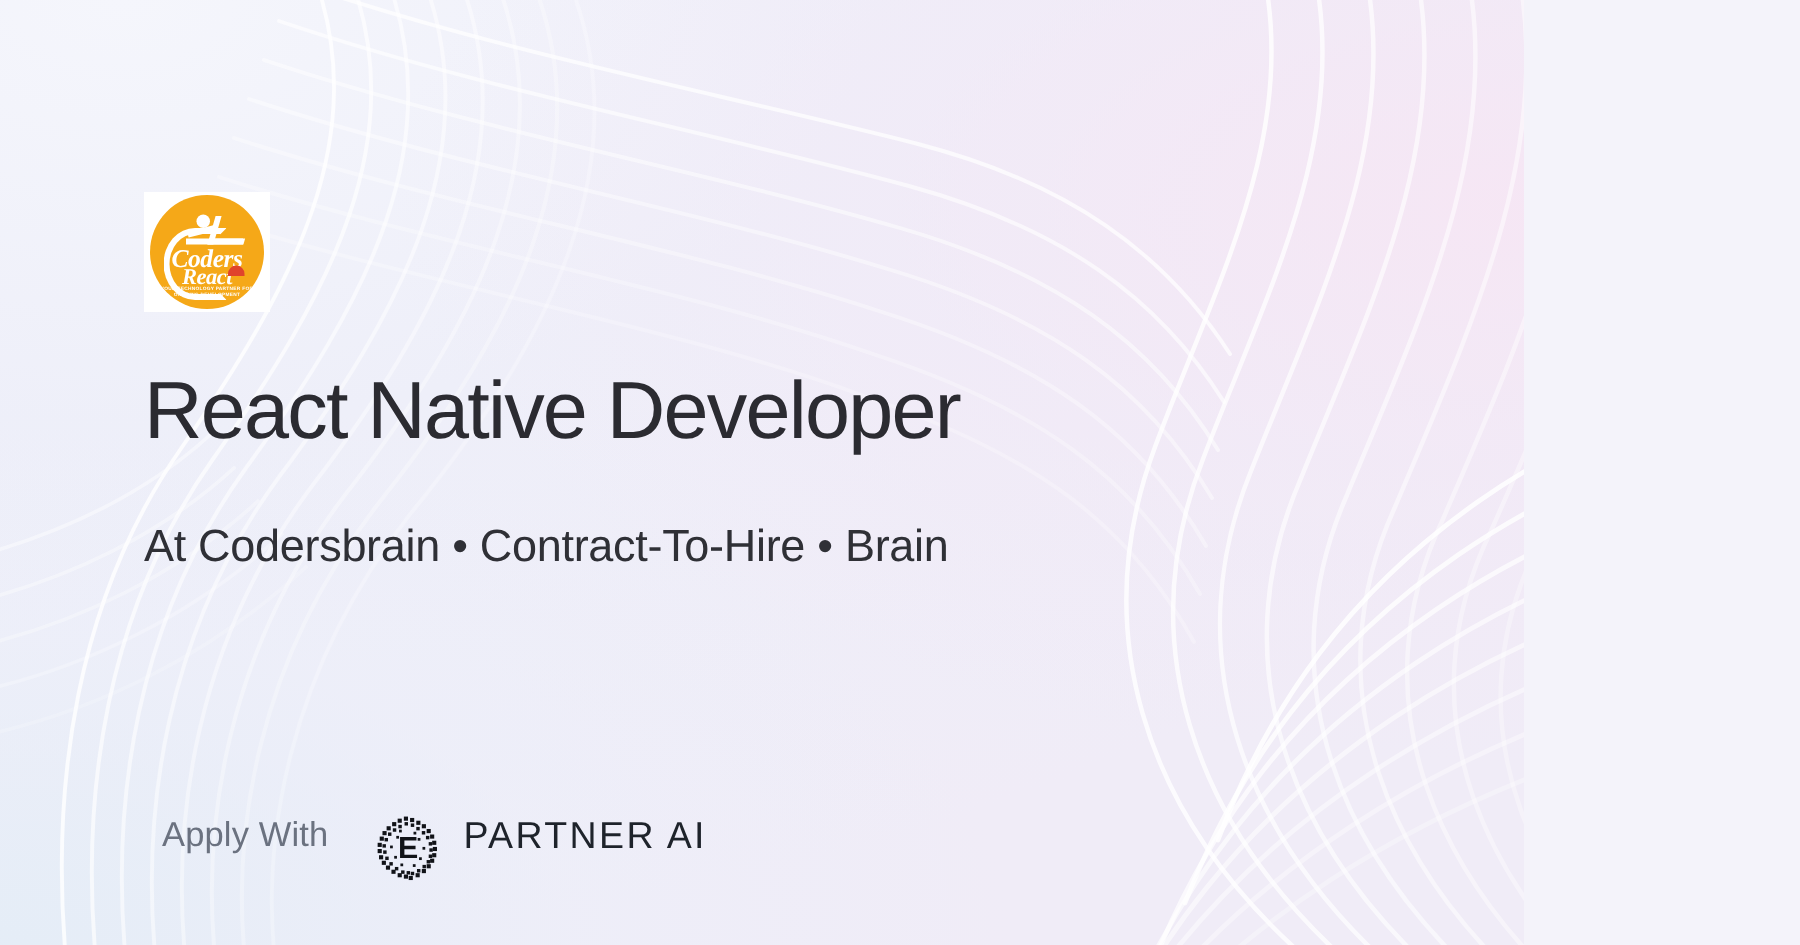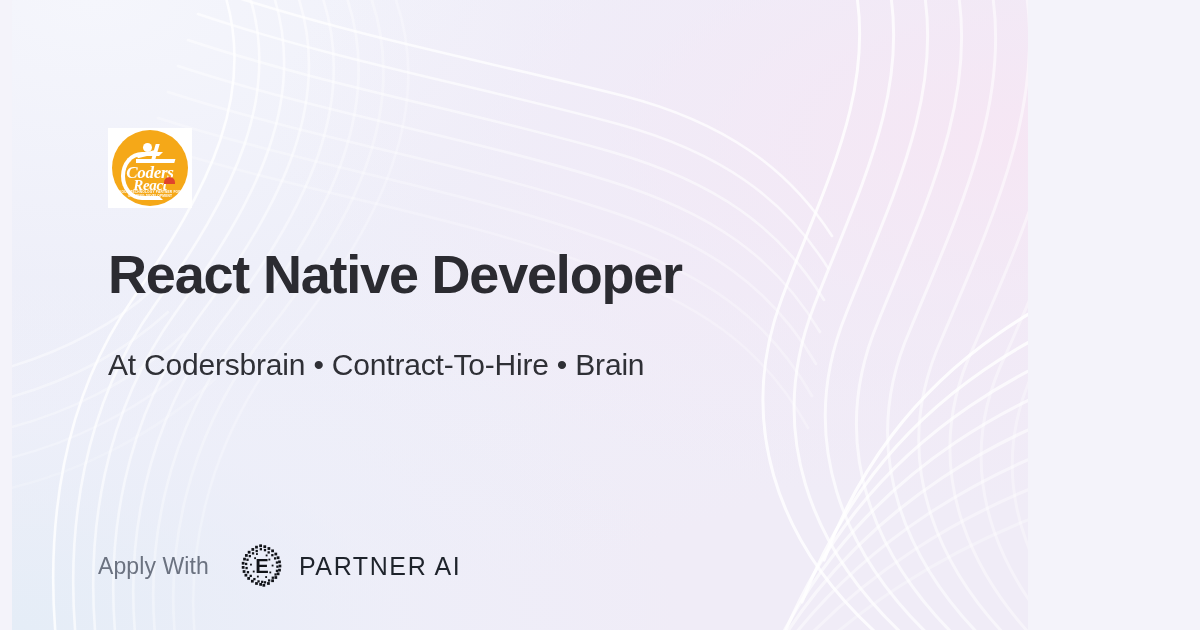--- a/index.html
+++ b/index.html
@@ -8,21 +8,20 @@
     font-family:"Liberation Sans", sans-serif;
     background:#f4f3fa;
   }
   #card{
     position:relative;width:1016px;height:630px;overflow:hidden;
     background:
       radial-gradient(120% 95% at 100% 22%, rgba(246,230,244,0.95) 0%, rgba(243,232,246,0.55) 32%, rgba(243,238,249,0.0) 62%),
       radial-gradient(95% 85% at 0% 100%, rgba(228,237,247,0.95) 0%, rgba(235,240,250,0.45) 40%, rgba(240,241,250,0) 70%),
       radial-gradient(110% 100% at 8% 0%, rgba(245,246,252,1) 0%, rgba(238,239,249,1) 45%, rgba(240,236,247,1) 100%),
       linear-gradient(100deg,#f3f4fb 0%,#f0eef8 42%,#f6ecf5 72%,#f7eaf4 100%);
-    margin-left: 12px;
   }
   #contours{position:absolute;inset:0;width:1200px;height:630px;}
   #contours path{fill:none;stroke:#ffffff;stroke-linecap:round;}
 
   .content{position:absolute;inset:0;}
 
   
   #logo-tile{
     position:absolute;left:96px;top:128px;width:84px;height:80px;
     background:#ffffff;display:flex;align-items:center;justify-content:center;
@@ -62,32 +61,32 @@
     position:absolute;right:13px;top:47px;width:11px;height:7px;
     border-radius:6px 6px 0 0;background:#e0432c;
   }
   #logo-circle .lg-tag{
     position:absolute;left:0;right:0;bottom:7px;text-align:center;
     font-size:3.2px;color:#ffffff;letter-spacing:0.2px;line-height:1.45;font-weight:bold;
   }
 
   #job-title{
     position:absolute;left:96px;top:246px;
-    font-size:54px;font-weight:bold;color:#2b2b31;
+    font-size:54px;font-weight:normal;color:#2b2b31;
     letter-spacing:-1.2px;line-height:1.05;white-space:nowrap;
   }
   #job-meta{
     position:absolute;left:96px;top:348px;
     font-size:30px;font-weight:normal;color:#2f3036;
     letter-spacing:-0.2px;white-space:nowrap;
   }
 
   #apply-row{
-    position:absolute;left:86px;top:543px;height:46px;
-    display:flex;align-items:center;gap:0px;
+    position:absolute;left:108px;top:543px;height:46px;
+    display:flex;gap:0px;
   }
   #apply-label{
     font-size:23px;color:#6b7280;letter-spacing:0.1px;margin-right:30px;
   }
   #expertia-mark{width:46px;height:46px;display:block;}
   #expertia-word{
     font-size:25px;color:#1e232b;letter-spacing:1.6px;margin-left:14px;white-space:nowrap;
   }
 </style>
 </head>

